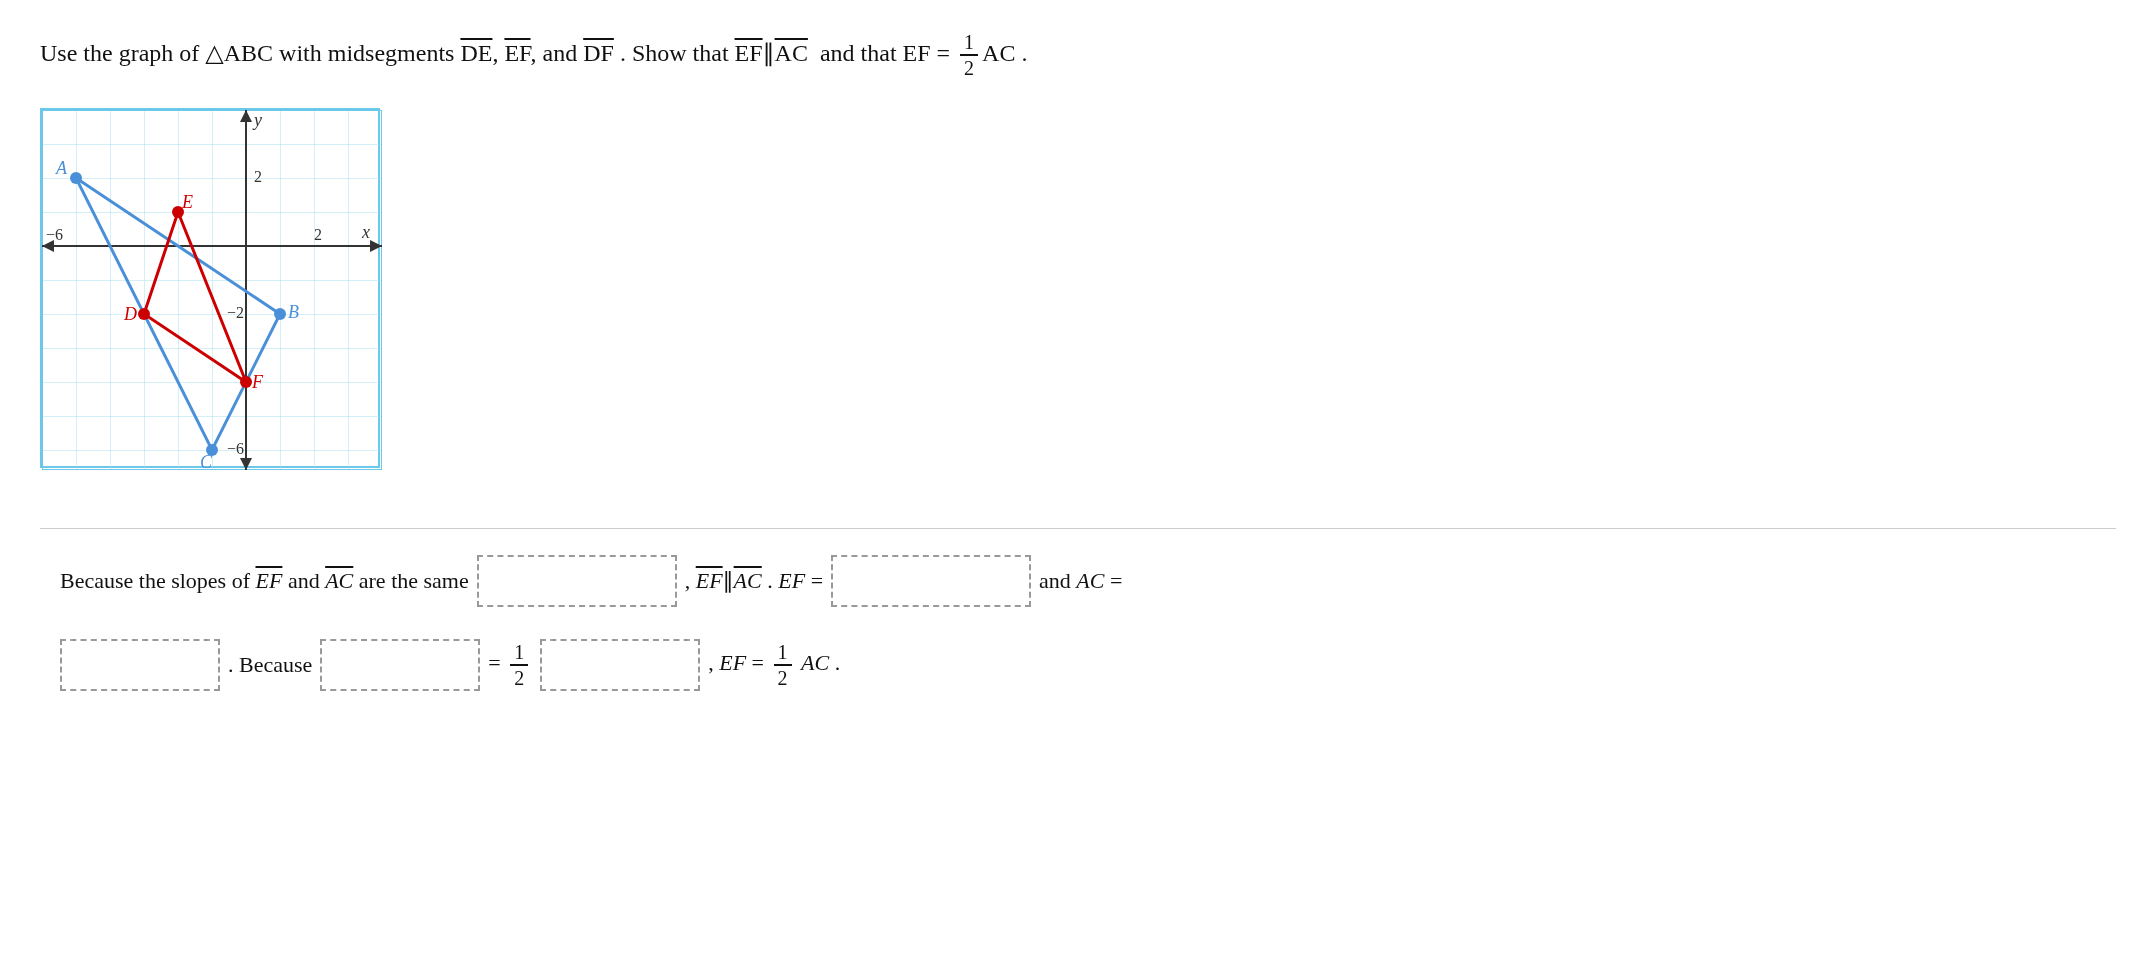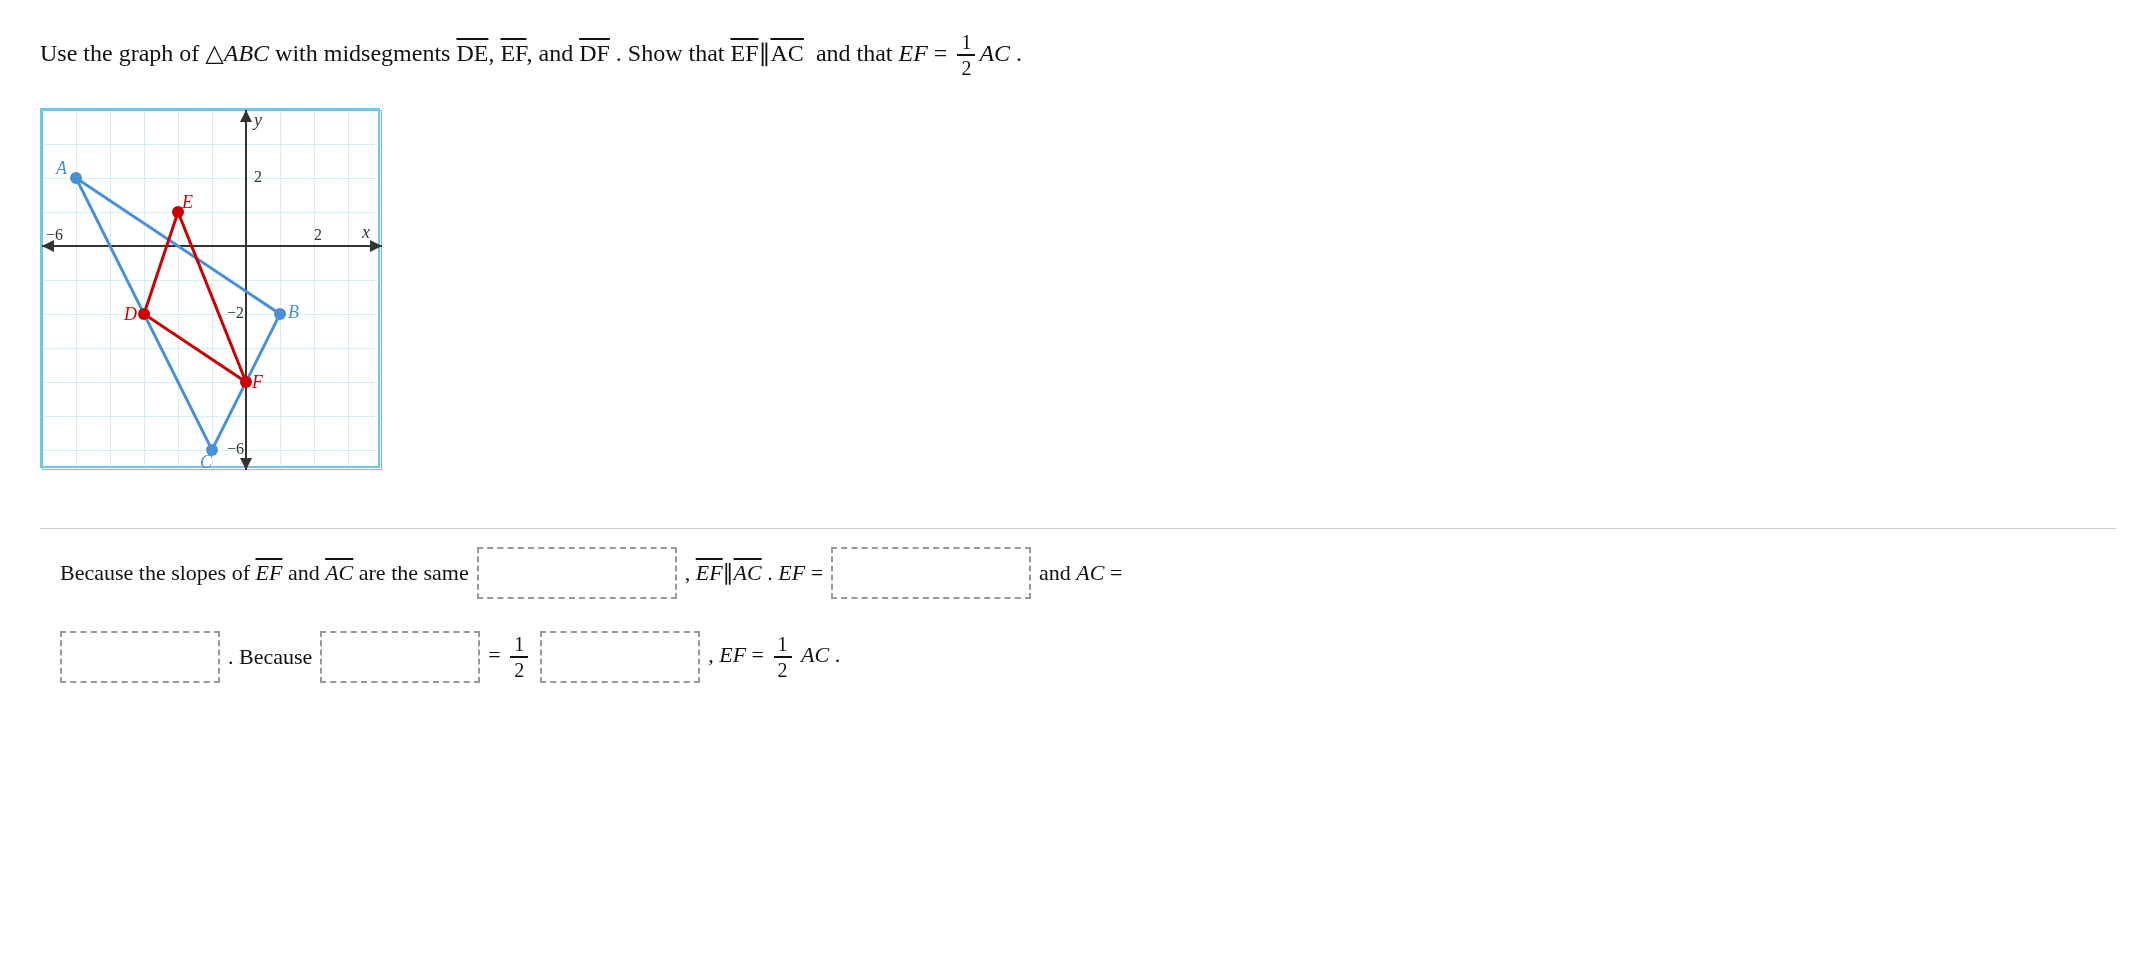--- a/index.html
+++ b/index.html
@@ -16,21 +16,21 @@
     .problem-statement {
       font-size: 24px;
       margin-bottom: 28px;
       line-height: 1.6;
     }
 
     .overline {
       text-decoration: overline;
     }
 
-    .italic { font-style: italic; }
+    .italic { }
 
     .content-row {
       display: flex;
       flex-direction: row;
       align-items: flex-start;
       gap: 40px;
     }
 
     
     .graph-container {
@@ -43,21 +43,21 @@
     }
 
     .graph-svg {
       width: 340px;
       height: 360px;
     }
 
     
     .answer-section {
       margin-top: 60px;
-      padding: 18px 20px;
+      padding: 26px 20px;
       border-top: 1px solid #ccc;
       width: 100%;
     }
 
     .answer-row {
       display: flex;
       flex-direction: row;
       align-items: center;
       flex-wrap: nowrap;
       gap: 8px;

